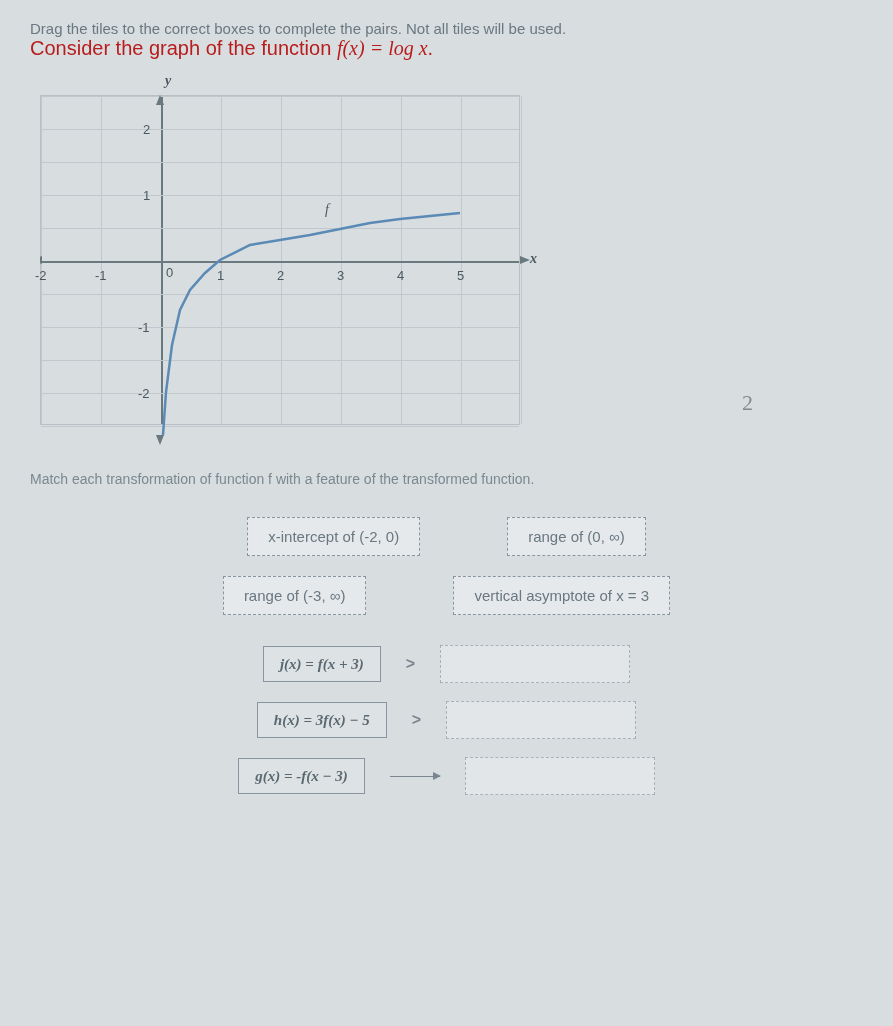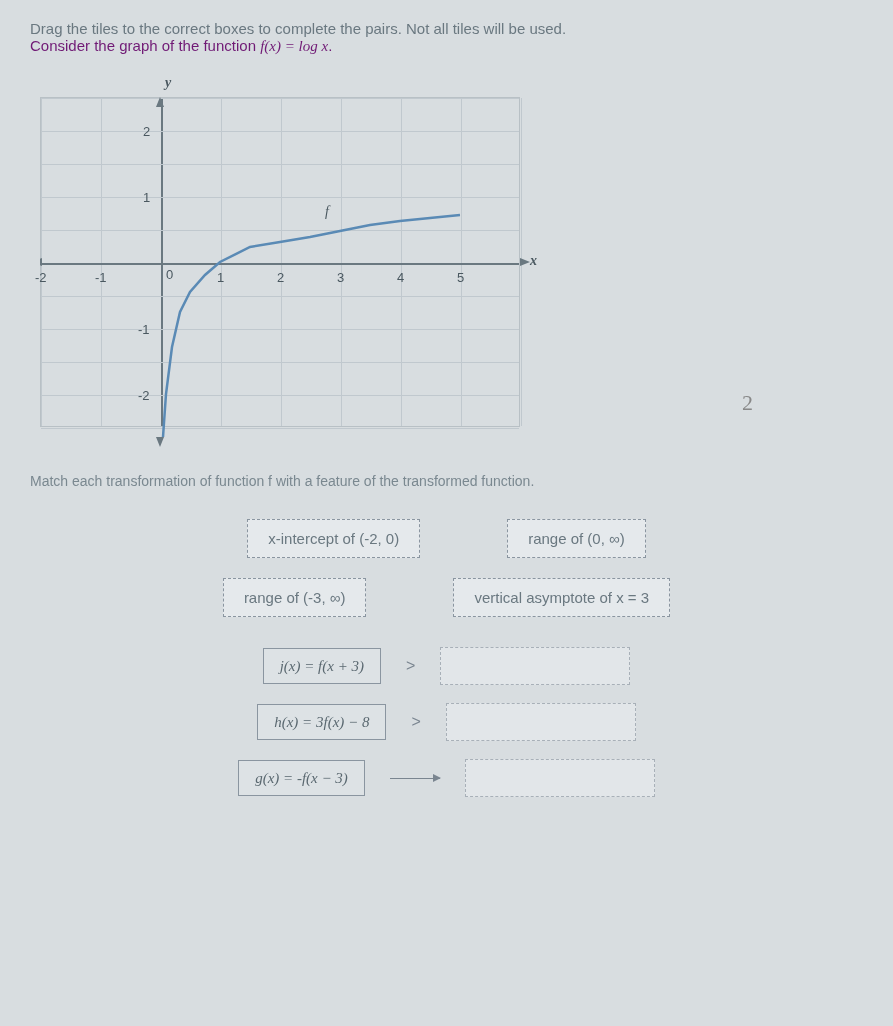--- a/index.html
+++ b/index.html
@@ -15,23 +15,23 @@
       padding: 20px 30px;
       color: #5a6870;
       position: relative;
       overflow: hidden;
     }
     .instruction {
       font-size: 15px;
       color: #6a7880;
     }
     .consider {
-      font-size: 15px;
-      color: #701a75;
-      margin-bottom: 22px;
+      font-size: 20px;
+      color: #b91c1c;
+      margin-bottom: 15px;
     }
     .math-var {
       font-style: italic;
       font-family: 'Times New Roman', serif;
     }
     .graph-container {
       position: relative;
       width: 520px;
       height: 370px;
       margin-left: 10px;
@@ -105,20 +105,21 @@
       font-size: 15px;
       color: #5a6870;
       white-space: nowrap;
     }
     .pairs-container {
       display: flex;
       flex-direction: column;
       align-items: center;
       gap: 18px;
       margin-top: 30px;
+      font-weight: bold;
     }
     .pair-row {
       display: flex;
       align-items: center;
       gap: 25px;
     }
     .arrow {
       font-size: 16px;
       color: #7a8590;
     }
@@ -251,21 +252,21 @@
   <div class="pair-row">
     <div class="tile-solid">
       <span class="math-var">j(x) = f(x + 3)</span>
     </div>
     <span class="arrow">&gt;</span>
     <div class="drop-zone"></div>
   </div>
 
   <div class="pair-row">
     <div class="tile-solid">
-      <span class="math-var">h(x) = 3f(x) − 8</span>
+      <span class="math-var">h(x) = 3f(x) − 5</span>
     </div>
     <span class="arrow">&gt;</span>
     <div class="drop-zone"></div>
   </div>
 
   <div class="pair-row">
     <div class="tile-solid">
       <span class="math-var">g(x) = -f(x − 3)</span>
     </div>
     <span class="arrow-long"></span>

